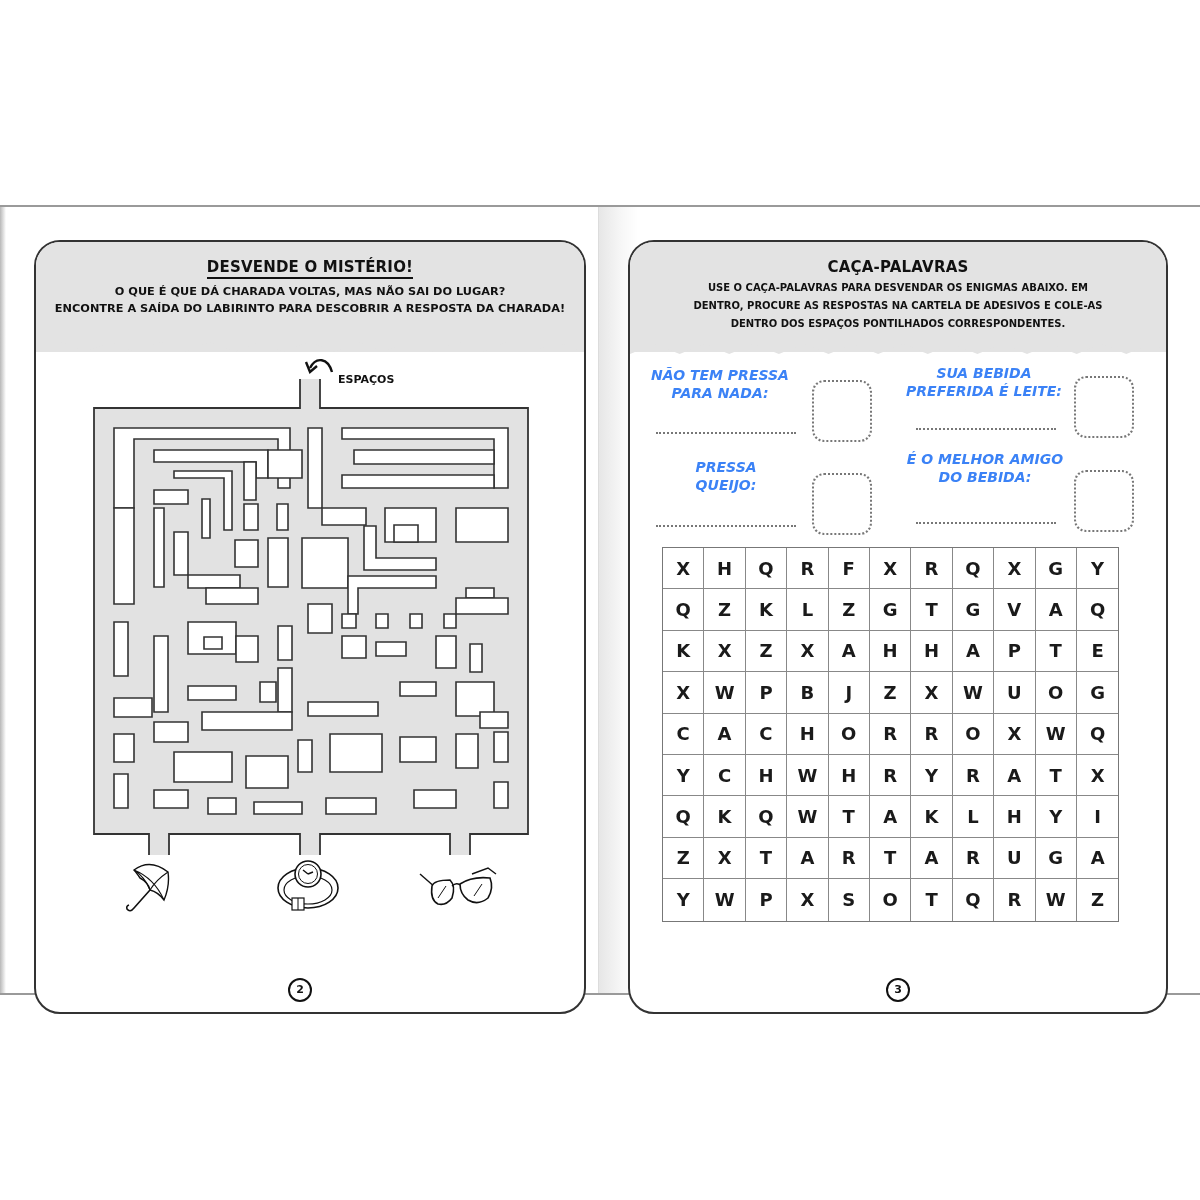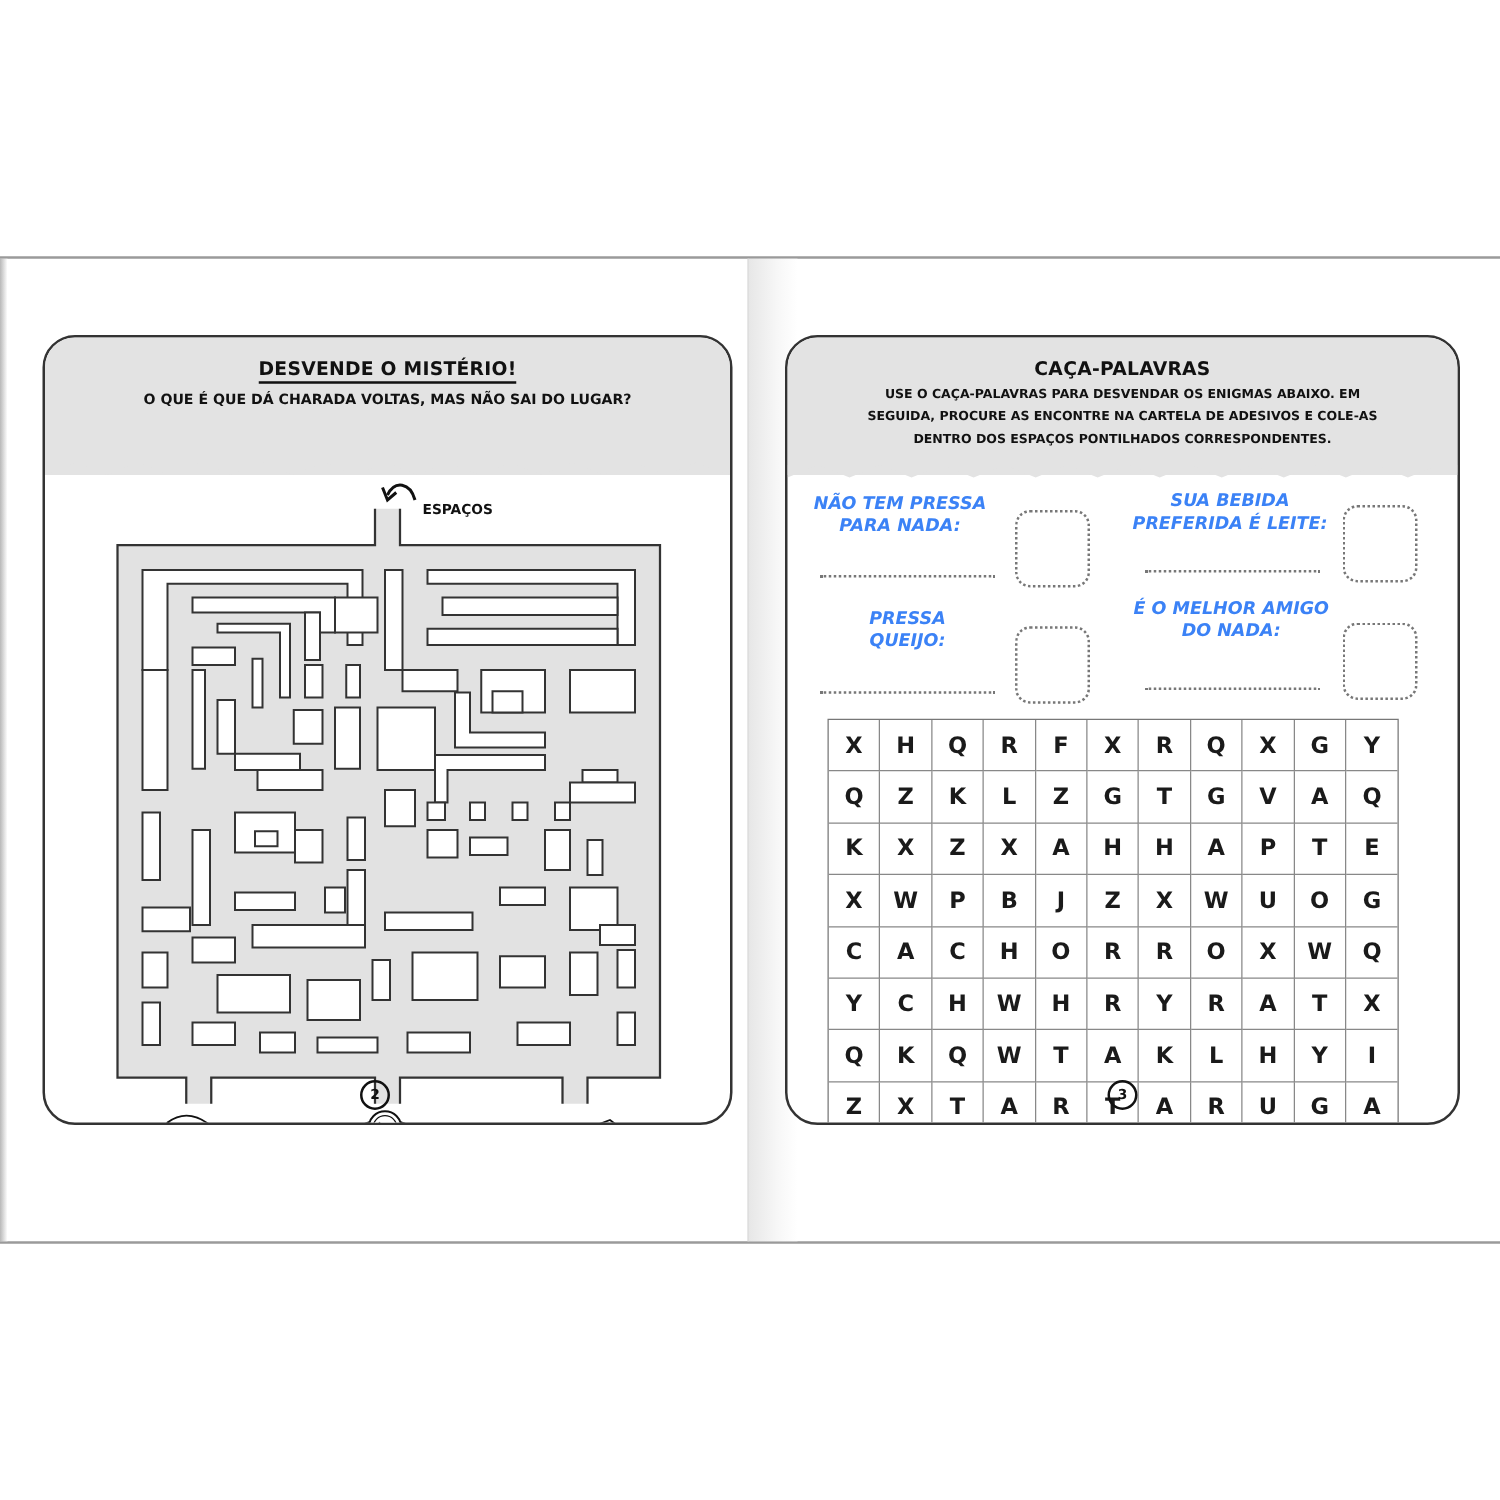--- a/index.html
+++ b/index.html
@@ -13,22 +13,22 @@
     border-top: 2px solid #9a9a9a; border-bottom: 2px solid #9a9a9a;
     box-sizing: border-box;
   }
   .spread-left-edge { position: absolute; left: 0; top: 0; width: 6px; height: 100%;
     background: linear-gradient(to right, #b8b8b8, #ffffff); }
   .gutter { position: absolute; left: 598px; top: 0; width: 40px; height: 100%;
     background: linear-gradient(to right, #e6e6e6, #f7f7f7 60%, #ffffff); }
   .gutter-line { position: absolute; left: 598px; top: 0; width: 1px; height: 100%; background: #dcdcdc; }
 
   .page {
-    position: absolute; top: 240px; height: 632px; box-sizing: border-box;
-    border: 2px solid #333; border-radius: 26px; background: #ffffff; overflow: hidden; margin-top: 28px;
+    position: absolute; top: 240px; height: 774px; box-sizing: border-box;
+    border: 2px solid #333; border-radius: 26px; background: #ffffff; overflow: hidden;
   }
   .page.left { left: 34px; width: 552px; }
   .page.right { left: 628px; width: 540px; }
 
   .header {
     position: absolute; left: 0; top: 0; width: 100%; height: 110px;
     background: #e3e3e3; text-align: center;
   }
   .zigzag { position: absolute; left: 0; top: 100px; width: 100%; height: 20px; }
 
@@ -87,20 +87,21 @@
   <div class="spread-left-edge"></div>
   <div class="gutter"></div>
   <div class="gutter-line"></div>
 </div>
 
 <div class="page left">
   <div class="header">
     <div class="title underlined">DESVENDE O MISTÉRIO!</div>
     <div class="subtitle">
       <div>O QUE É QUE DÁ CHARADA VOLTAS, MAS NÃO SAI DO LUGAR?</div>
+      <div>ENCONTRE A SAÍDA DO LABIRINTO PARA DESCOBRIR A RESPOSTA DA CHARADA!</div>
     </div>
   </div>
   <svg class="zigzag" viewBox="0 0 552 20" preserveAspectRatio="none" width="552" height="20">
     <path d="M0,0 L0,10 L25,0 L50,10 L75,0 L100,10 L125,0 L150,10 L175,0 L200,10 L225,0 L250,10 L275,0 L300,10 L325,0 L350,10 L375,0 L400,10 L425,0 L450,10 L475,0 L500,10 L525,0 L552,10 L552,0 Z" fill="#e3e3e3"></path>
   </svg>
 
   <svg class="maze-svg" width="552" height="720" viewBox="0 0 552 720">
 
     <path d="M296,130 C 292,116 280,114 274,126" stroke="#111" stroke-width="2.4" fill="none"></path>
     <path d="M270,120 L274,130 L281,124" stroke="#111" stroke-width="2.4" fill="none"></path>
@@ -224,21 +225,21 @@
   </svg>
 
   <div class="page-number">2</div>
 </div>
 
 <div class="page right">
   <div class="header">
     <div class="title">CAÇA-PALAVRAS</div>
     <div class="subtitle">
       <div>USE O CAÇA-PALAVRAS PARA DESVENDAR OS ENIGMAS ABAIXO. EM</div>
-      <div>SEGUIDA, PROCURE AS ENCONTRE NA CARTELA DE ADESIVOS E COLE-AS</div>
+      <div>DENTRO, PROCURE AS RESPOSTAS NA CARTELA DE ADESIVOS E COLE-AS</div>
       <div>DENTRO DOS ESPAÇOS PONTILHADOS CORRESPONDENTES.</div>
     </div>
   </div>
   <svg class="zigzag" viewBox="0 0 540 20" preserveAspectRatio="none" width="540" height="20" style="top:102px;">
     <path d="M0,0 L0,10 L25,0 L50,10 L75,0 L100,10 L125,0 L150,10 L175,0 L200,10 L225,0 L250,10 L275,0 L300,10 L325,0 L350,10 L375,0 L400,10 L425,0 L450,10 L475,0 L500,10 L525,0 L540,6 L540,0 Z" fill="#e3e3e3"></path>
   </svg>
 
   <div class="riddle" style="left:16px; top:124px; width:148px;">
     <div>NÃO TEM PRESSA</div>
     <div>PARA NADA:</div>
@@ -255,21 +256,21 @@
 
   <div class="riddle" style="left:36px; top:216px; width:120px;">
     <div>PRESSA</div>
     <div>QUEIJO:</div>
   </div>
   <div class="answer-line" style="left:26px; top:283px; width:140px;"></div>
   <div class="sticker-box" style="left:182px; top:231px;"></div>
 
   <div class="riddle" style="left:270px; top:208px; width:170px;">
     <div>É O MELHOR AMIGO</div>
-    <div>DO NADA:</div>
+    <div>DO BEBIDA:</div>
   </div>
   <div class="answer-line" style="left:286px; top:280px; width:140px;"></div>
   <div class="sticker-box" style="left:444px; top:228px;"></div>
 
   <div class="grid" id="ws-grid">
       <div class="cell">X</div>
       <div class="cell">H</div>
       <div class="cell">Q</div>
       <div class="cell">R</div>
       <div class="cell">F</div>

